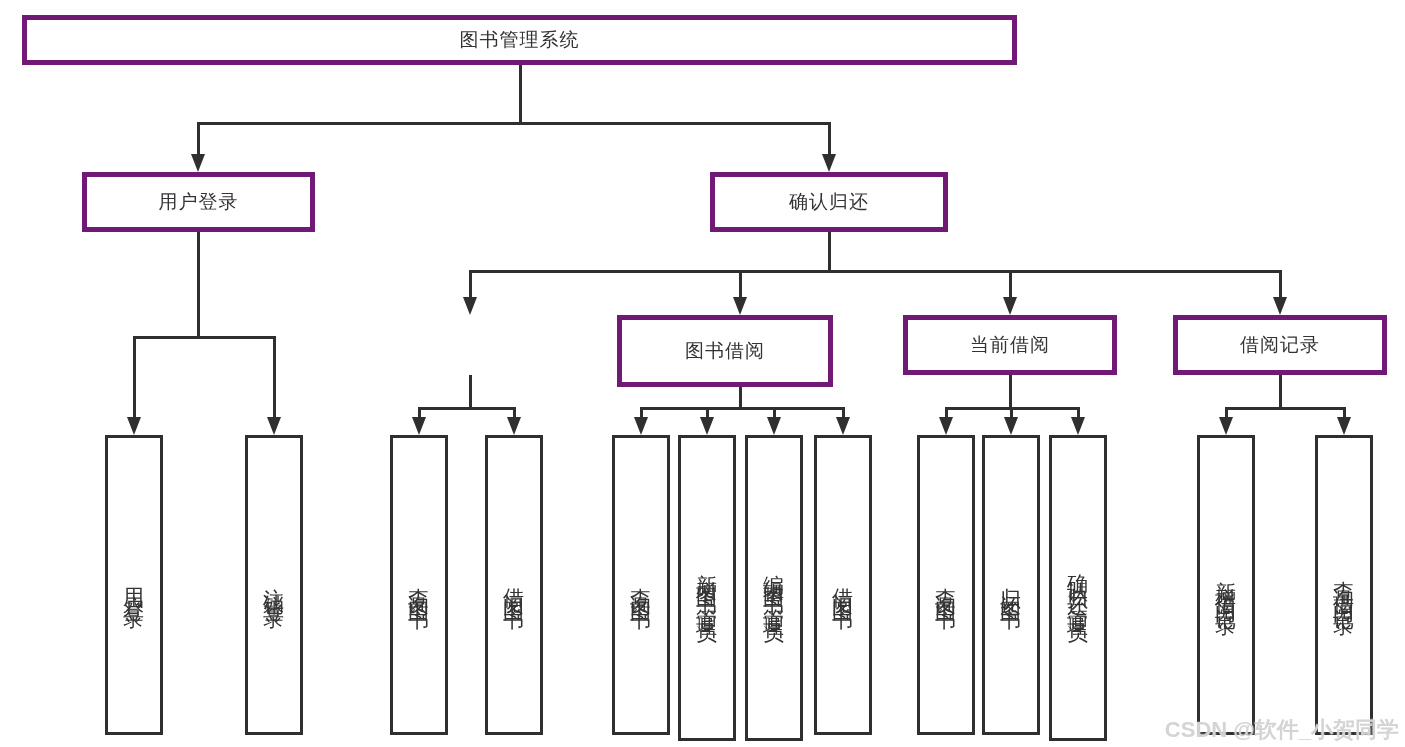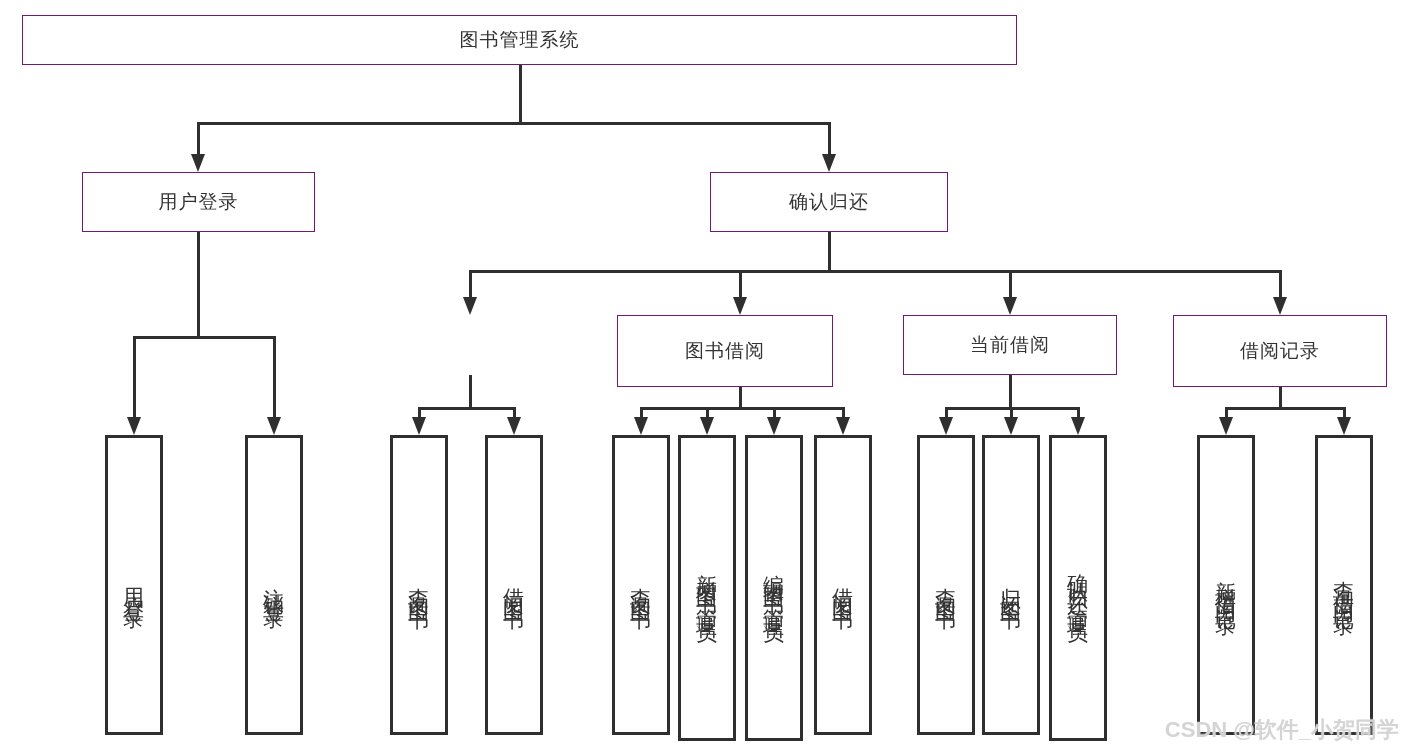--- a/index.html
+++ b/index.html
@@ -1,20 +1,20 @@
 <!DOCTYPE html>
 <html><head>
 <meta charset="utf-8">
 <style>
   html,body{margin:0;padding:0;background:#ffffff;}
   body{font-family:"Liberation Sans","DejaVu Sans",sans-serif;}
   .canvas{position:relative;width:1405px;height:747px;background:#ffffff;overflow:hidden;}
   .box{
     position:absolute;box-sizing:border-box;
-    border:1px solid #701a75;background:#ffffff;
+    border:5px solid #701a75;background:#ffffff;
     display:flex;align-items:center;justify-content:center;
     font-size:19px;color:#333333;letter-spacing:1px;
   }
   .leaf{
     position:absolute;box-sizing:border-box;width:58px;
     border:3px solid #2f2f2f;background:#ffffff;
     display:flex;align-items:center;justify-content:center;
   }
   .vtext{
     writing-mode:vertical-rl;text-orientation:mixed;
@@ -108,21 +108,21 @@
   <div class="box" style="left:710px;top:172px;width:238px;height:60px">
     <span>确认归还</span>
   </div>
 
   <div class="box" style="left:617px;top:315px;width:216px;height:72px">
     <span>图书借阅</span>
   </div>
   <div class="box" style="left:903px;top:315px;width:214px;height:60px">
     <span>当前借阅</span>
   </div>
-  <div class="box" style="left:1173px;top:315px;width:214px;height:72px">
+  <div class="box" style="left:1173px;top:315px;width:214px;height:60px">
     <span>借阅记录</span>
   </div>
 
   <div class="leaf" style="left:105px;top:435px;height:300px">
     <span class="vtext">用户登录</span>
   </div>
   <div class="leaf" style="left:245px;top:435px;height:300px">
     <span class="vtext">注销登录</span>
   </div>
 

